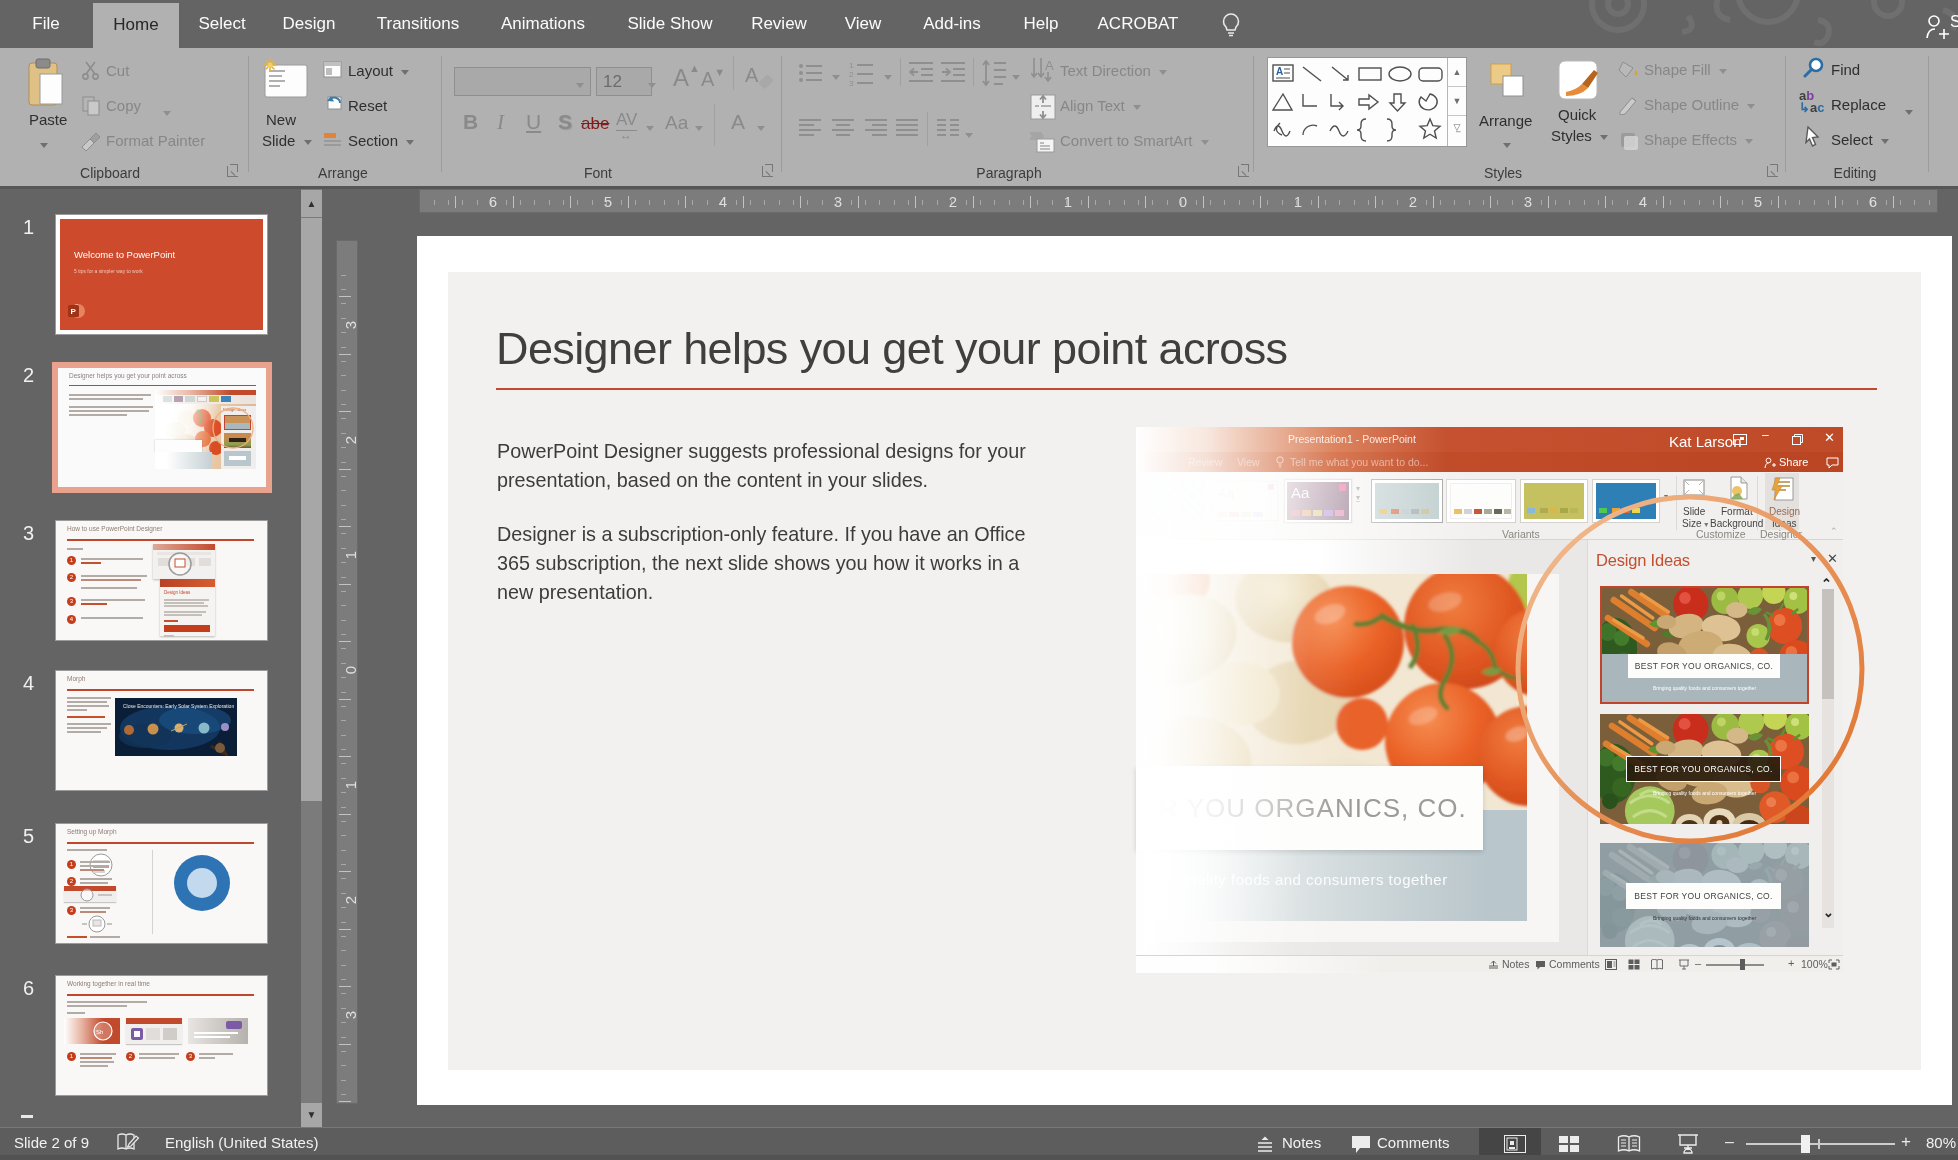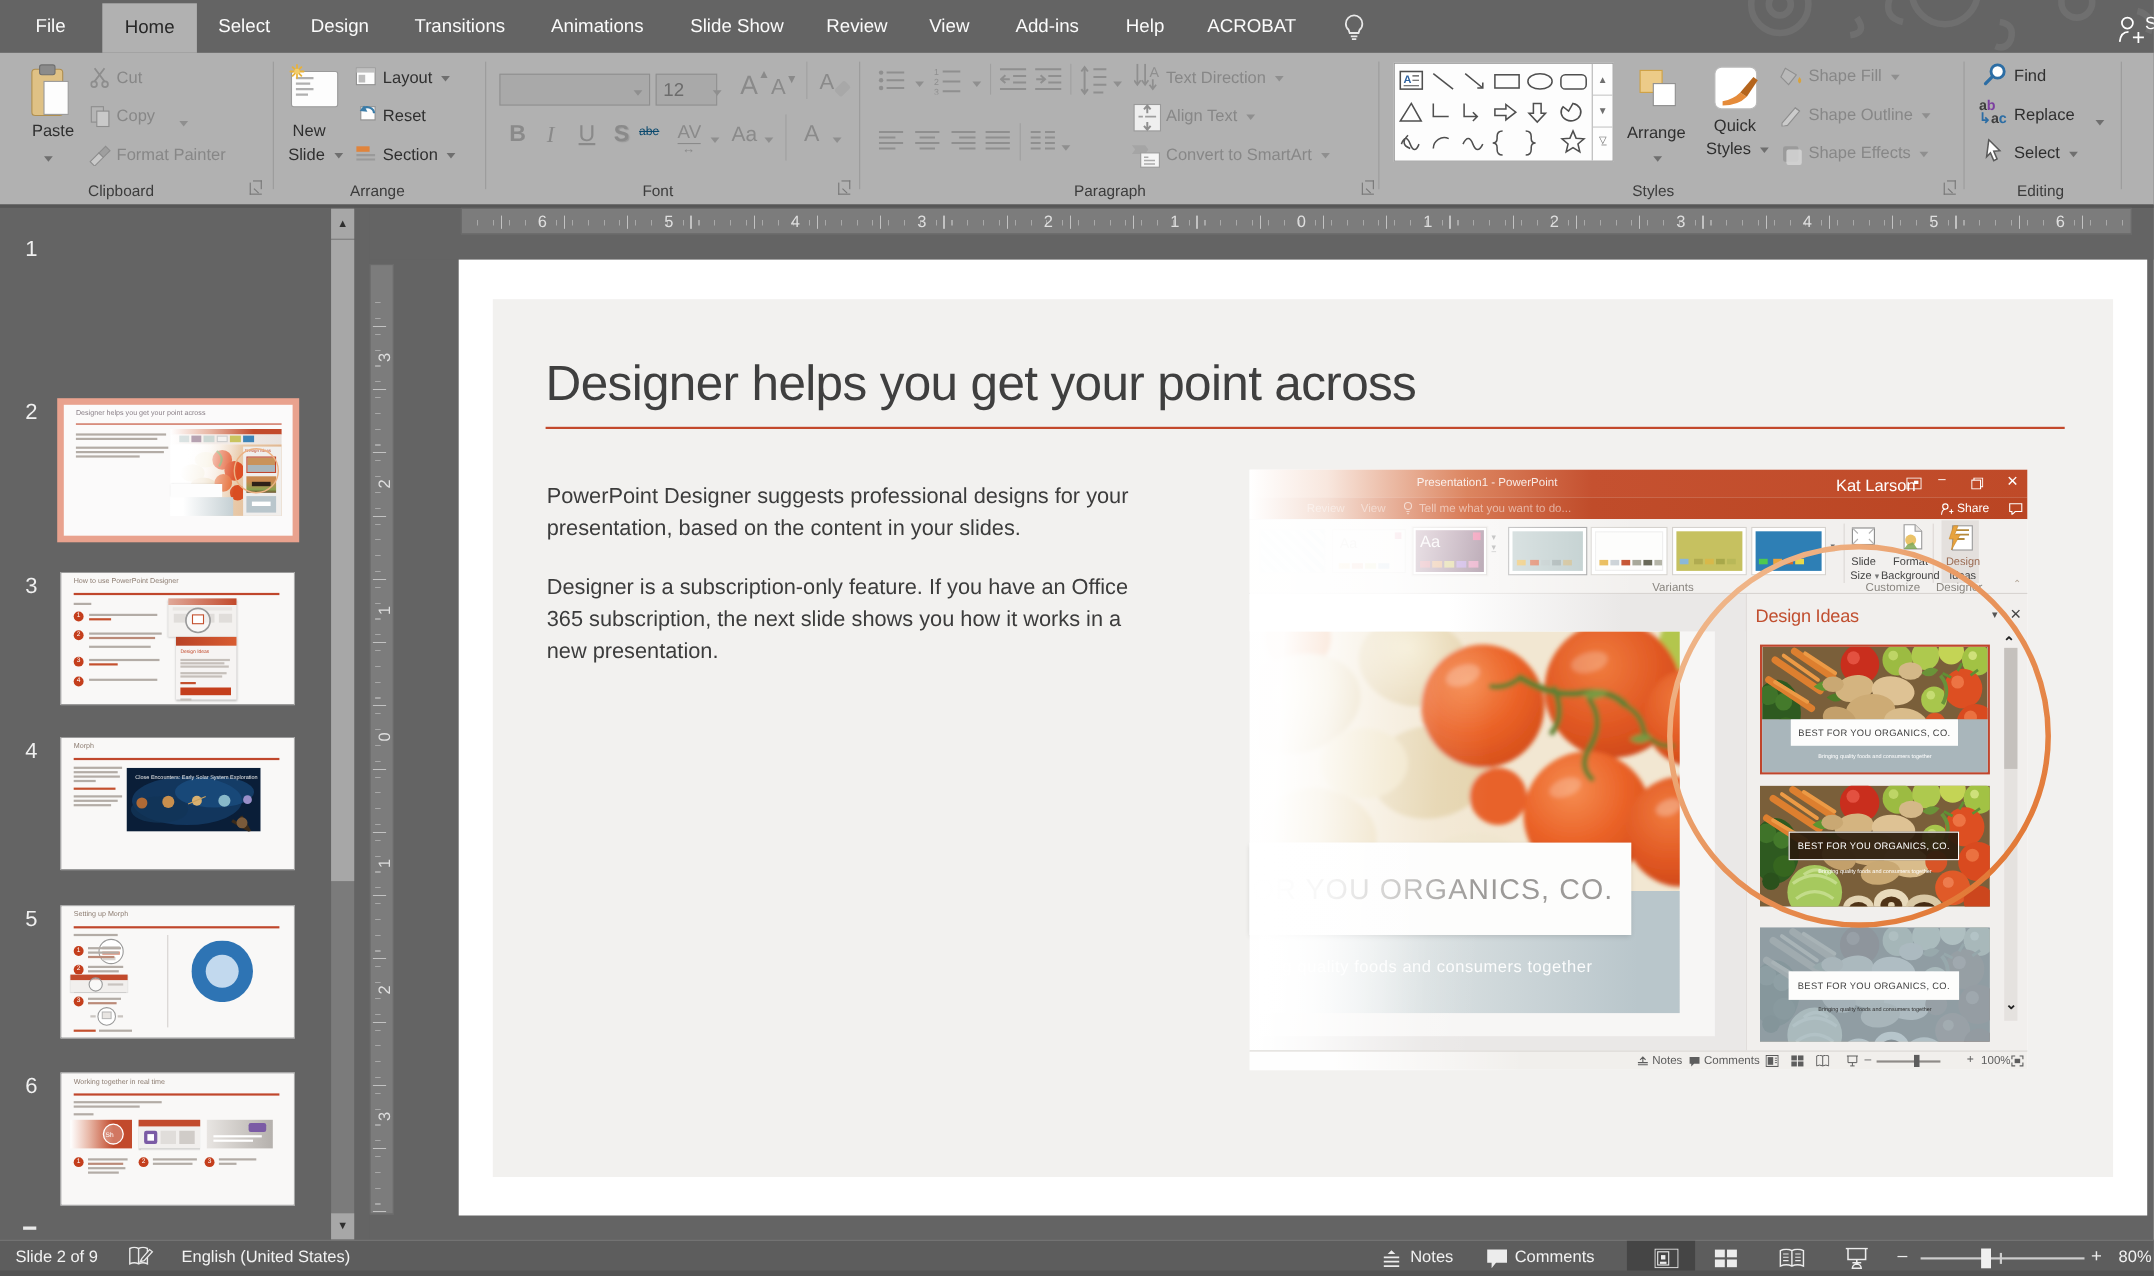--- a/index.html
+++ b/index.html
@@ -140,21 +140,21 @@
 <div class="ab" style="left:596px;top:19px;width:56px;height:29px;background:#a9a9a9;border:1px solid #8f8f8f;font-size:17px;color:#6c6c6c;line-height:27px;padding-left:6px">12</div>
 <div class="ab" style="left:648px;top:28px"><span class="dd ddd" style="margin:0"></span></div>
 <div class="ab" style="left:673px;top:14px;font-size:24px;color:#8a8a8a">A<span style="font-size:11px;vertical-align:14px">▲</span></div>
 <div class="ab" style="left:701px;top:18px;font-size:20px;color:#8a8a8a">A<span style="font-size:11px;vertical-align:10px">▼</span></div>
 <div class="ab" style="left:733px;top:8px;width:1px;height:34px;background:#a0a0a0"></div>
 <div class="ab" style="left:745px;top:16px;font-size:20px;color:#8a8a8a">A<span style="display:inline-block;width:13px;height:9px;background:#a8a8a8;transform:rotate(-45deg) translate(-2px,4px);border-radius:2px"></span></div>
 <div class="ab" style="left:463px;top:62px;font-size:21px;color:#8a8a8a;font-weight:bold">B</div>
 <div class="ab" style="left:497px;top:62px;font-size:21px;color:#8a8a8a;font-style:italic;font-family:'Liberation Serif',serif">I</div>
 <div class="ab" style="left:526px;top:62px;font-size:21px;color:#8a8a8a;text-decoration:underline">U</div>
 <div class="ab" style="left:558px;top:62px;font-size:21px;color:#8a8a8a;font-weight:bold;text-shadow:1px 1px 1px #999">S</div>
-<div class="ab" style="left:581px;top:66px;font-size:11px;color:#0c4a6e;text-decoration:line-through">abe</div>
+<div class="ab" style="left:581px;top:66px;font-size:17px;color:#7f1d1d;text-decoration:line-through">abe</div>
 <div class="ab" style="left:616px;top:62px;font-size:17px;color:#8a8a8a;border-bottom:1px solid #8a8a8a">AV</div>
 <div class="ab" style="left:620px;top:80px;color:#8a8a8a;font-size:12px">↔</div>
 <div class="ab" style="left:646px;top:71px"><span class="dd ddd" style="margin:0"></span></div>
 <div class="ab" style="left:665px;top:64px;font-size:19px;color:#8a8a8a">Aa</div>
 <div class="ab" style="left:695px;top:71px"><span class="dd ddd" style="margin:0"></span></div>
 <div class="ab" style="left:714px;top:56px;width:1px;height:42px;background:#a0a0a0"></div>
 <div class="ab" style="left:731px;top:62px;font-size:21px;color:#8a8a8a">A</div>
 <div class="ab" style="left:757px;top:71px"><span class="dd ddd" style="margin:0"></span></div>
 <div class="glabel" style="left:538px">Font</div>
 <div class="launch" style="left:762px"></div>
@@ -343,20 +343,32 @@
 <div class="rultxtv" style="left:14px;top:440px">2</div>
 <div class="rultxtv" style="left:14px;top:555px">1</div>
 <div class="rultxtv" style="left:14px;top:670px">0</div>
 <div class="rultxtv" style="left:14px;top:785px">1</div>
 <div class="rultxtv" style="left:14px;top:900px">2</div>
 <div class="rultxtv" style="left:14px;top:1015px">3</div>
 </div>
 
 <div class="ab" id="leftpanel" style="left:0;top:189px;width:336px;height:938px;background:#646464">
 <div class="thumbnum" style="top:27px">1</div>
+<div class="thumb" style="top:25px">
+<div class="ab" style="left:4px;top:4px;width:203px;height:111px;background:#ce4a2c">
+<div class="minit" style="left:14px;top:30px;color:#fff;font-size:9.5px">Welcome to PowerPoint</div>
+<div class="minit" style="left:14px;top:49px;color:#f0c9bd;font-size:5px">5 tips for a simpler way to work</div>
+<svg class="ab" style="left:8px;top:84px" width="18" height="16" viewBox="0 0 18 16">
+<circle cx="10" cy="8" r="7" fill="#e8825f"></circle>
+          <path d="M10 1 a7 7 0 0 0 -7 7 h7 Z" fill="#f4b49e"></path>
+<rect x="0" y="2" width="11" height="12" rx="1.5" fill="#a03317"></rect>
+<text x="2.5" y="11" font-size="8" fill="#fff" font-family="Liberation Sans, sans-serif" font-weight="bold">P</text>
+</svg>
+</div>
+</div>
 <div class="thumbnum" style="top:175px">2</div>
 <div class="ab" style="left:52px;top:173px;width:220px;height:131px;background:#e9a28e">
 <div class="ab" style="left:6px;top:6px;width:208px;height:119px;background:#fbfafa">
 <div class="minit" style="left:11px;top:4px;color:#8a8088;font-size:6.5px">Designer helps you get your point across</div>
 <div class="redline" style="left:11px;top:17px;width:187px;height:1px"></div>
 <div class="tline" style="left:11px;top:26px;width:82px;height:2px;background:#b3aca6"></div>
 <div class="tline" style="left:11px;top:30px;width:74px;height:2px;background:#b3aca6"></div>
 <div class="tline" style="left:11px;top:38px;width:84px;height:2px;background:#b3aca6"></div>
 <div class="tline" style="left:11px;top:42px;width:80px;height:2px;background:#b3aca6"></div>
 <div class="tline" style="left:11px;top:46px;width:58px;height:2px;background:#b3aca6"></div>

